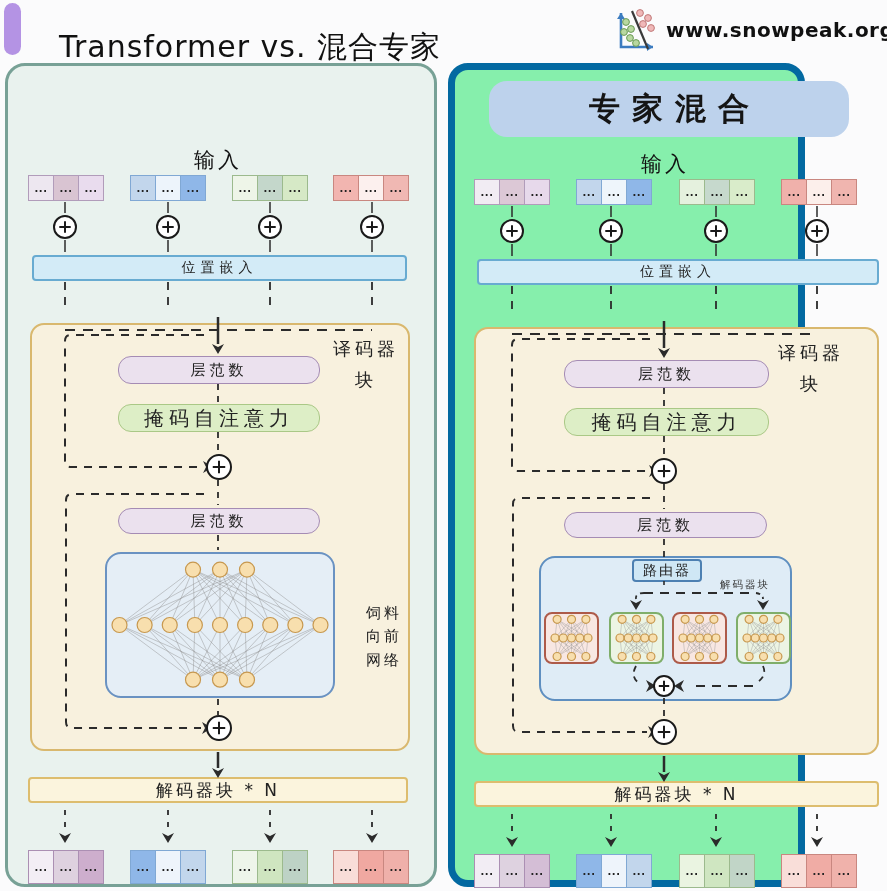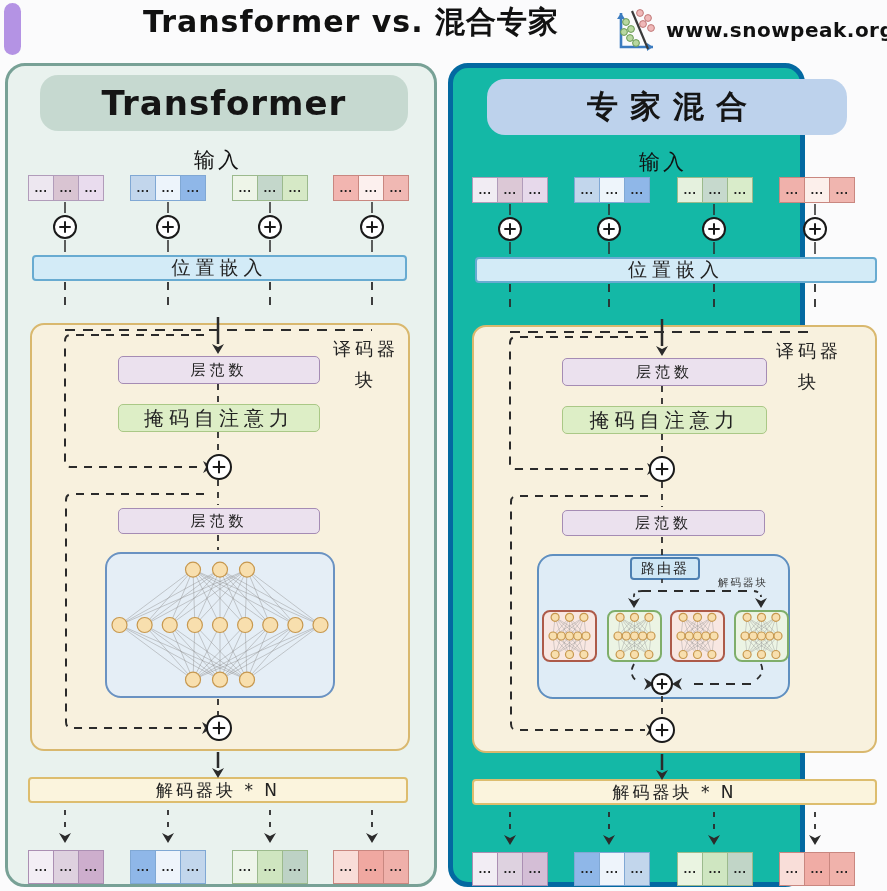--- a/index.html
+++ b/index.html
@@ -1,43 +1,43 @@
 <!DOCTYPE html>
 <html><head>
 <meta charset="utf-8">
 <style>
   html,body{margin:0;padding:0}
   body{width:887px;height:891px;background:#fbfbfc;font-family:"DejaVu Sans",sans-serif;position:relative;overflow:hidden;color:#1a1a1a}
 
   
   .accent{position:absolute;left:4px;top:3px;width:17px;height:52px;border-radius:9px;background:#b493e4}
-  .main-title{position:absolute;left:59px;top:2px;width:500px;text-align:right;font-size:30px;font-weight:700;letter-spacing:1px;color:#111}
+  .main-title{position:absolute;left:59px;top:27px;width:500px;text-align:left;font-size:30px;font-weight:400;letter-spacing:1px;color:#111}
   .logo{position:absolute;left:612px;top:5px;height:50px;display:flex;align-items:center}
   .site{font-size:20px;font-weight:600;color:#111;margin-left:6px;letter-spacing:0.5px}
 
   
   .panel{position:absolute;top:63px;height:824px;border-radius:20px;box-sizing:border-box}
   .panel-left{left:5px;width:432px;background:#e9f2ee;border:3px solid #78a196}
-  .panel-right{left:448px;width:357px;background:#14b8a6;border:5px solid #0369a1}
+  .panel-right{left:448px;width:357px;background:#86efac;border:7px solid #0369a1}
 
   .pill{position:absolute;border-radius:18px;display:flex;align-items:center;justify-content:center;font-weight:bold;color:#151515}
   .pill-left{left:32px;top:9px;width:368px;height:56px;background:#c6d9d0;font-size:34px;letter-spacing:1px}
   .pill-right{left:34px;top:11px;width:360px;height:56px;background:#bdd2ec;font-size:31px;letter-spacing:12px;text-indent:12px}
 
   .input-label{position:absolute;left:0;top:80px;width:420px;text-align:center;font-size:21px;letter-spacing:3px;color:#111}
 
   .decoder{position:absolute;background:#f8f1de;border:2px solid #d9b86e;border-radius:14px;box-sizing:border-box}
   .dec-left{left:22px;top:257px;width:380px;height:428px}
   .dec-right{left:19px;top:257px;width:405px;height:428px}
   .dec-label{position:absolute;font-size:18px;letter-spacing:4px;line-height:1.7;text-align:center;color:#222;width:72px}
 
-  .box{position:absolute;box-sizing:border-box;display:flex;align-items:center;justify-content:center;color:#222;border-radius:5px}
+  .box{position:absolute;box-sizing:border-box;display:flex;align-items:center;justify-content:center;color:#222;border-radius:13px}
   .ln{background:#ebe1ee;border:1.5px solid #a58cb4;font-size:15px;letter-spacing:4px;height:28px}
   .attn{background:#ddeec6;border:1.5px solid #aac886;font-size:20px;letter-spacing:5px;height:28px}
-  .posbar{background:#d3ebf7;border:2px solid #68abd1;font-size:19px;letter-spacing:5px;height:26px;border-radius:4px}
+  .posbar{background:#d3ebf7;border:2px solid #68abd1;font-size:14px;letter-spacing:5px;height:26px;border-radius:4px}
   .nbar{background:#fbf4dd;border:2px solid #ddbd6e;font-size:17px;letter-spacing:3px;height:26px;border-radius:4px}
 
   .ffn-box{position:absolute;left:97px;top:486px;width:230px;height:146px;background:#e5eef6;border:2px solid #6a92c2;border-radius:16px;box-sizing:border-box}
   .ffn-label{position:absolute;left:345px;top:536px;width:62px;font-size:15px;letter-spacing:3px;line-height:1.55;text-align:center;color:#222}
 
   .moe-box{position:absolute;left:84px;top:486px;width:253px;height:145px;background:#dfecf6;border:2px solid #5f8fc0;border-radius:16px;box-sizing:border-box}
   .router{position:absolute;left:177px;top:489px;width:70px;height:23px;background:#cfe7f5;border:2px solid #4d80b2;border-radius:4px;display:flex;align-items:center;justify-content:center;font-size:14px;letter-spacing:2px;color:#222;box-sizing:border-box}
   .sel-label{position:absolute;left:265px;top:508px;width:80px;font-size:10.5px;letter-spacing:2px;color:#333}
   .expert{position:absolute;width:55px;height:52px;border-radius:8px;box-sizing:border-box;top:542px;display:flex;align-items:center;justify-content:center}
   .expert.red{background:#f8e7e2;border:2px solid #ad5a49}
@@ -66,21 +66,20 @@
     <circle cx="19" cy="24" r="3.4" fill="#b8d8a0" stroke="#6a9a55"></circle>
     <circle cx="28" cy="8" r="3.4" fill="#f0b8b8" stroke="#c07878"></circle>
     <circle cx="36" cy="13" r="3.4" fill="#f0b8b8" stroke="#c07878"></circle>
     <circle cx="39" cy="23" r="3.4" fill="#f0b8b8" stroke="#c07878"></circle>
     <circle cx="31" cy="19" r="3.4" fill="#f0b8b8" stroke="#c07878"></circle>
   </svg>
   <span class="site">www.snowpeak.org</span>
 </div>
 
 <div class="panel panel-left">
-  <div class="pill pill-left">Transformer</div>
   <div class="input-label">输入</div>
 
   <div class="decoder dec-left"></div>
   <div class="dec-label" style="left:322px;top:268px">
     <div>译码器</div>
     <div>块</div>
   </div>
 
   <div class="box ln" style="left:110px;top:290px;width:202px">层范数</div>
   <div class="box attn" style="left:110px;top:338px;width:202px">掩码自注意力</div>
@@ -150,20 +149,25 @@
         <circle cx="87.875" cy="71" r="7.5" fill="#f8dfae" stroke="#c7984f" stroke-width="1.2"></circle>
         <circle cx="113" cy="71" r="7.5" fill="#f8dfae" stroke="#c7984f" stroke-width="1.2"></circle>
         <circle cx="138.125" cy="71" r="7.5" fill="#f8dfae" stroke="#c7984f" stroke-width="1.2"></circle>
         <circle cx="163.25" cy="71" r="7.5" fill="#f8dfae" stroke="#c7984f" stroke-width="1.2"></circle>
         <circle cx="188.375" cy="71" r="7.5" fill="#f8dfae" stroke="#c7984f" stroke-width="1.2"></circle>
         <circle cx="213.5" cy="71" r="7.5" fill="#f8dfae" stroke="#c7984f" stroke-width="1.2"></circle>
         <circle cx="86" cy="125.67" r="7.5" fill="#f8dfae" stroke="#c7984f" stroke-width="1.2"></circle>
         <circle cx="113" cy="125.67" r="7.5" fill="#f8dfae" stroke="#c7984f" stroke-width="1.2"></circle>
         <circle cx="140" cy="125.67" r="7.5" fill="#f8dfae" stroke="#c7984f" stroke-width="1.2"></circle>
       </svg></div>
+  <div class="ffn-label">
+    <div>饲料</div>
+    <div>向前</div>
+    <div>网络</div>
+  </div>
 
   <div class="box posbar" style="left:24px;top:189px;width:375px">位置嵌入</div>
   <div class="box nbar" style="left:20px;top:711px;width:380px">解码器块 * N</div>
 
   <div id="lt-in"></div>
   <div id="lt-out"></div>
 
   <div class="tok-group" style="left: 20px; top: 109px; width: 76px; height: 26px; border: 1.5px solid rgb(177, 156, 186);">
       <div class="tok-cell" style="background: rgb(237, 231, 240);">...</div>
       <div class="tok-cell" style="background: rgb(217, 196, 210); border-left: 1.5px solid rgb(177, 156, 186);">...</div>

